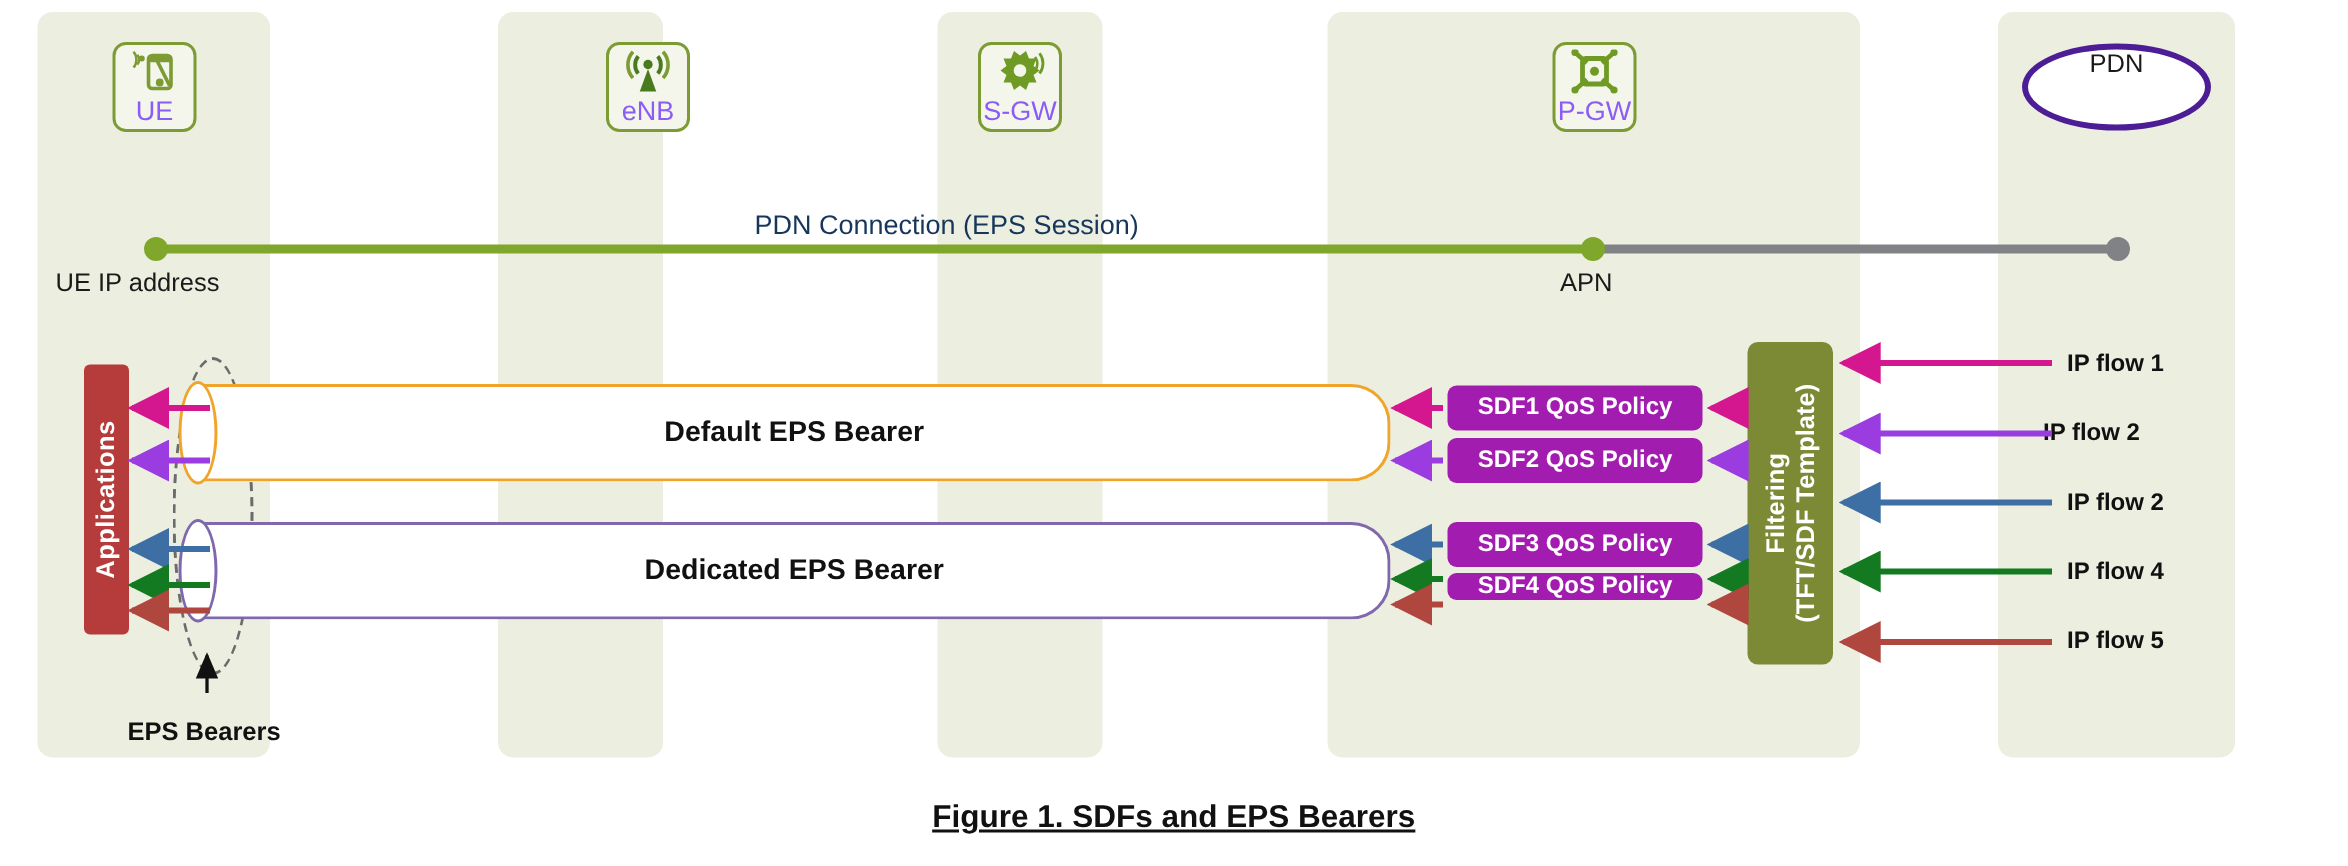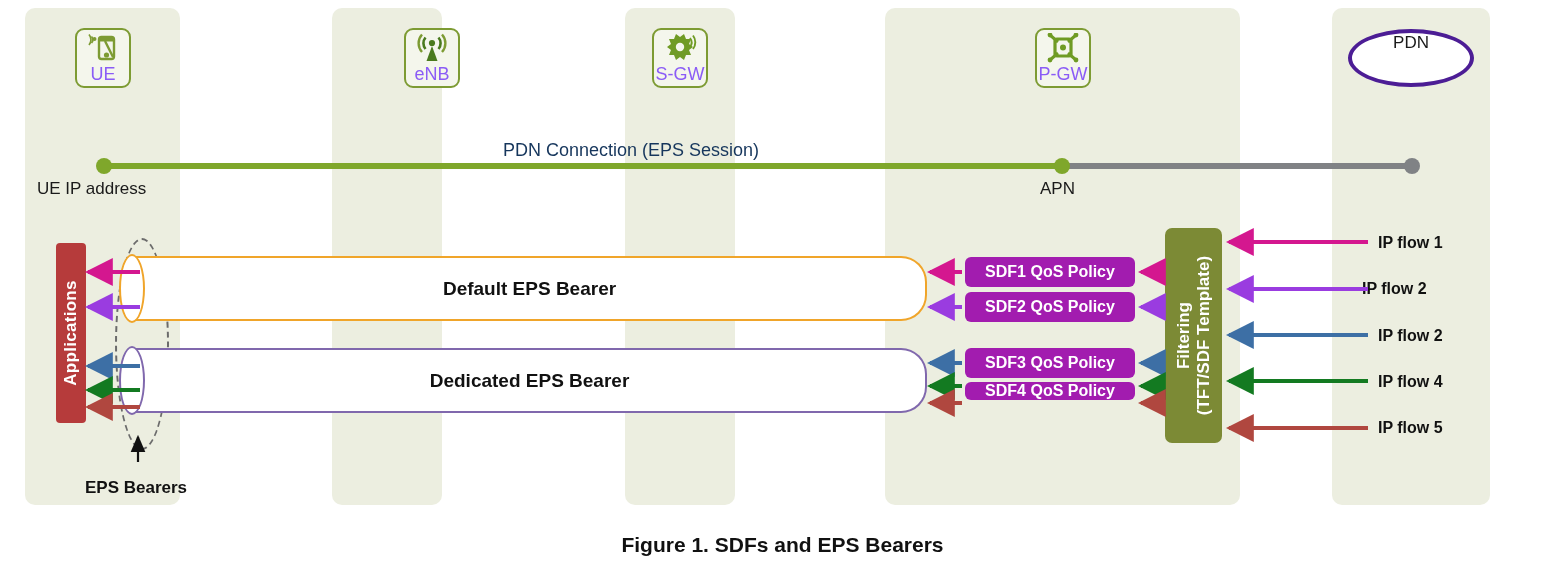--- a/index.html
+++ b/index.html
@@ -329,15 +329,15 @@
     </g>
     <g>
       <line x1="140" y1="407" x2="88" y2="407" stroke="#b0473f" stroke-width="4" marker-end="url(#ah5)"></line>
     </g>
 
     <g>
       <line x1="138" y1="462" x2="138" y2="437" stroke="#111111" stroke-width="2.2" marker-end="url(#ahblk)"></line>
     </g>
   </svg>
 
-  <div class="caption" style="left:0;top:533px;">Figure 1. SDFs and EPS Bearers</div>
+  <div class="caption" style="left:0;top:533px;text-decoration:underline;">Figure 1. SDFs and EPS Bearers</div>
 
 </div>
 
 </body></html>

